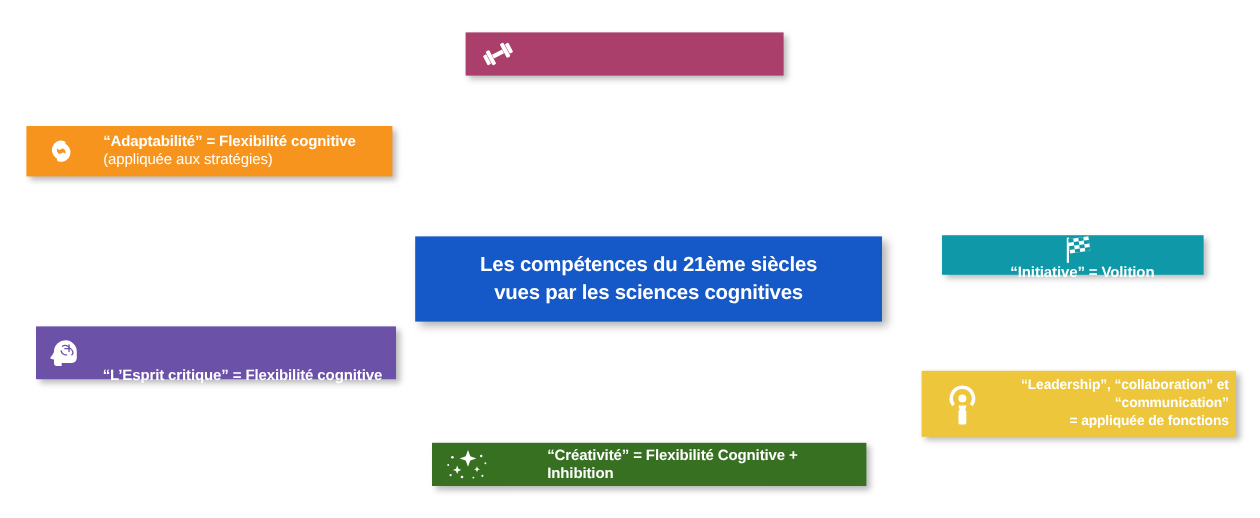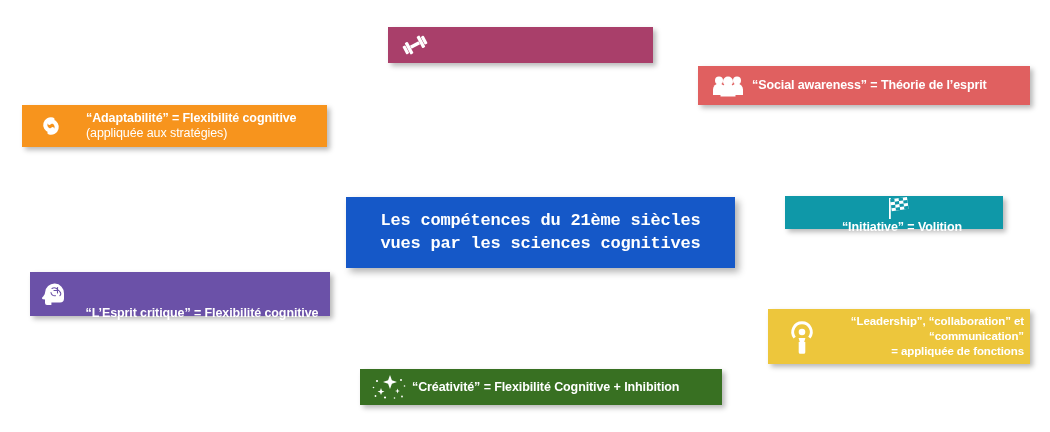--- a/index.html
+++ b/index.html
@@ -37,21 +37,20 @@
     background:#1558c8;
     justify-content:center;
     box-shadow:4px 4px 7px rgba(0,0,0,0.30);
   }
   #center-node .txt{
     text-align:center;
     font-size:17px;
     font-weight:bold;
     line-height:1.32;
     letter-spacing:-0.2px;
-    font-family:Liberation Mono, monospace;
   }
 
   
   #node-perseverance{
     left:388px;top:27px;width:265px;height:36px;
     background:#a93f6a;
     padding-left:10px;
   }
   #node-perseverance .ico{width:34px;}
   #node-perseverance .txt{font-size:12.5px;font-weight:bold;padding-left:4px;}
@@ -103,20 +102,21 @@
   #node-leadership .txt{
     font-size:11.5px;font-weight:bold;text-align:right;
     padding-right:6px;line-height:1.3;
   }
 
   
   #node-creativite{
     left:360px;top:369px;width:362px;height:36px;
     background:#387022;
     padding-left:8px;
+    gap:44px;
   }
   #node-creativite .ico{width:42px;}
   #node-creativite .txt{font-size:12.5px;font-weight:bold;padding-left:2px;}
 </style>
 </head>
 <body>
 
 <div id="canvas">
 
   <div class="node" id="center-node">
@@ -133,35 +133,20 @@
           <rect x="2" y="6.5" width="3.2" height="9" rx="1"></rect>
           <rect x="5.6" y="4.5" width="3.4" height="13" rx="1"></rect>
           <rect x="9.2" y="9.2" width="9.6" height="3.6"></rect>
           <rect x="19" y="4.5" width="3.4" height="13" rx="1"></rect>
           <rect x="22.8" y="6.5" width="3.2" height="9" rx="1"></rect>
         </g>
       </svg>
     </div>
   </div>
 
-  <div class="node" id="node-social">
-    <div class="ico">
-      <svg width="32" height="24" viewBox="0 0 32 24" fill="#ffffff">
-        <circle cx="7" cy="6.5" r="4"></circle>
-        <path d="M1 21 v-5.5 a6 6 0 0 1 12 0 V21 Z"></path>
-        <circle cx="25" cy="6.5" r="4"></circle>
-        <path d="M19 21 v-5.5 a6 6 0 0 1 12 0 V21 Z"></path>
-        <circle cx="16" cy="7.5" r="5"></circle>
-        <path d="M8.5 22.5 v-5.2 a7.5 7.5 0 0 1 15 0 v5.2 Z"></path>
-      </svg>
-    </div>
-    <div class="txt">
-      <span class="l1">“Social awareness” = Théorie de l’esprit</span>
-    </div>
-  </div>
 
   <div class="node" id="node-adaptabilite">
     <div class="ico">
       <svg width="26" height="26" viewBox="0 0 26 26">
         <g fill="none" stroke="#ffffff" stroke-width="4.2" stroke-linecap="round">
           <path d="M14.5 6.5 a5.5 5.5 0 1 0 -3 11 a5.5 5.5 0 0 0 3 -1.2"></path>
           <path d="M11.5 19.5 a5.5 5.5 0 1 0 3 -11 a5.5 5.5 0 0 0 -3 1.2"></path>
         </g>
       </svg>
     </div>

